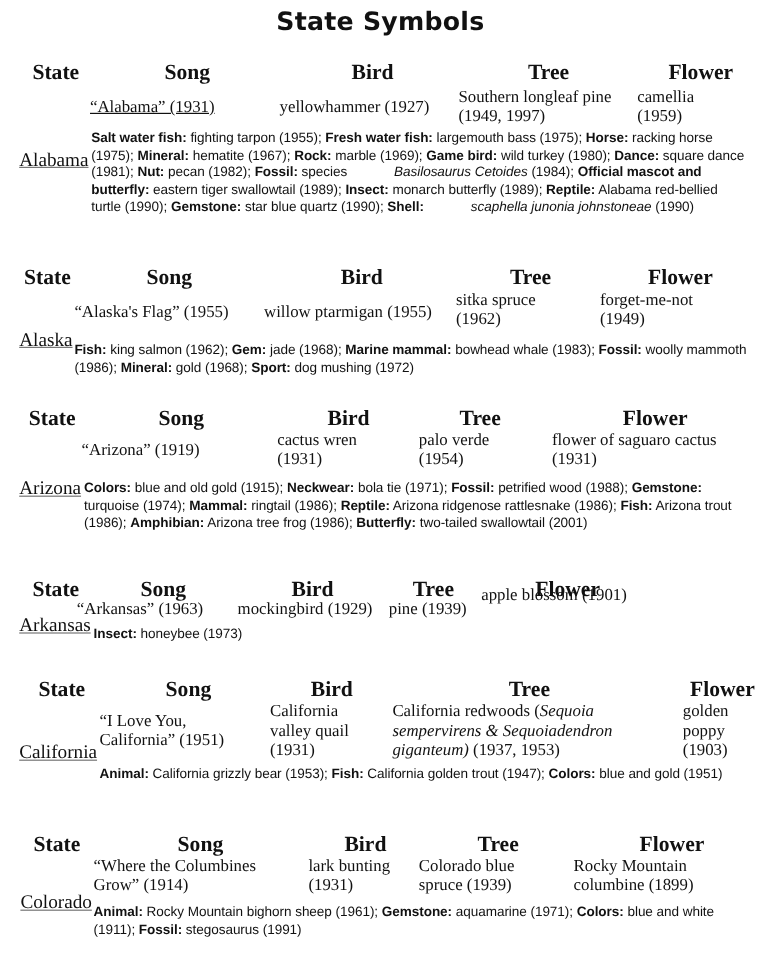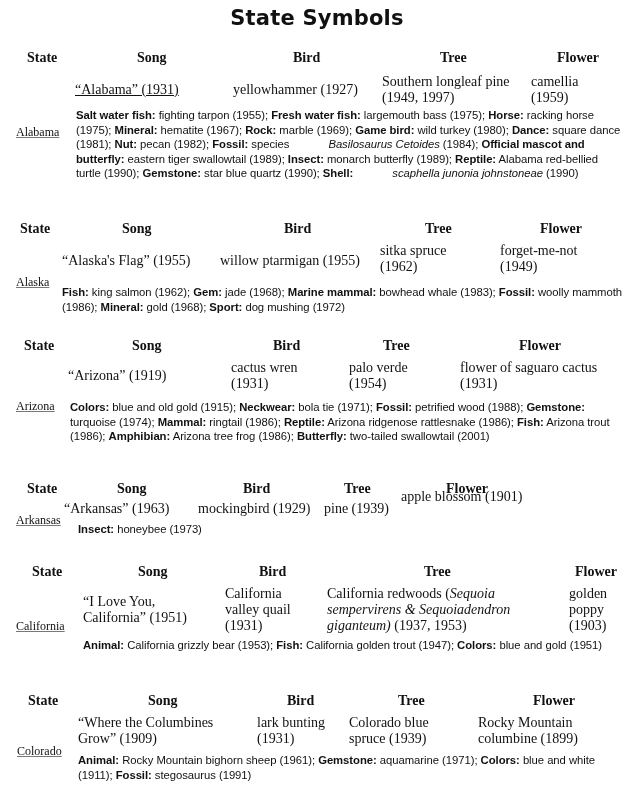--- a/index.html
+++ b/index.html
@@ -6,24 +6,24 @@
   body {
     width: 634px; height: 800px; overflow: hidden; position: relative;
     color: #111; font-family: "Liberation Serif", serif;
   }
   .title {
     position: absolute; left: 0; top: 6px; width: 634px; text-align: center;
     font-family: "DejaVu Sans", sans-serif; font-weight: bold; font-size: 21px;
     letter-spacing: 0.2px;
   }
   .section { position: absolute; left: 0; width: 634px; }
-  .hdr { position: absolute; font-weight: bold; font-size: 14px; white-space: nowrap; }
+  .hdr { position: absolute; font-weight: bold; font-size: 18px; white-space: nowrap; }
   .cell { position: absolute; font-size: 14px; line-height: 16px; }
   .state-link {
-    position: absolute; font-size: 12px; text-decoration: underline;
+    position: absolute; font-size: 16px; text-decoration: underline;
     text-decoration-color: #777; color: #111; cursor: pointer; white-space: nowrap;
   }
   .extra {
     position: absolute; font-family: "Liberation Sans", sans-serif;
     font-size: 11.3px; line-height: 14.5px; letter-spacing: -0.05px;
   }
   .extra b { font-weight: bold; }
   .extra i { font-style: italic; margin-left: 36px; }
 </style>
 </head>
@@ -112,21 +112,21 @@
     <span><span><b>Animal:</b> California grizzly bear (1953);</span> <span><b>Fish:</b> California golden trout (1947);</span> <span><b>Colors:</b> blue and gold (1951)</span></span>
   </div>
 </div>
 
 <div class="section" style="top:693px;">
   <div class="hdr" style="left:28px;top:0;">State</div>
   <div class="hdr" style="left:148px;top:0;">Song</div>
   <div class="hdr" style="left:287px;top:0;">Bird</div>
   <div class="hdr" style="left:398px;top:0;">Tree</div>
   <div class="hdr" style="left:533px;top:0;">Flower</div>
-  <div class="cell" style="left:78px;top:22px;width:160px;">“Where the Columbines Grow” (1909)</div>
+  <div class="cell" style="left:78px;top:22px;width:160px;">“Where the Columbines Grow” (1914)</div>
   <div class="cell" style="left:257px;top:22px;width:90px;">lark bunting (1931)</div>
   <div class="cell" style="left:349px;top:22px;width:100px;">Colorado blue spruce (1939)</div>
   <div class="cell" style="left:478px;top:22px;width:135px;">Rocky Mountain columbine (1899)</div>
   <a class="state-link" style="left:17px;top:51px;">Colorado</a>
   <div class="extra" style="left:78px;top:60px;width:545px;">
     <span><span><b>Animal:</b> Rocky Mountain bighorn sheep (1961);</span> <span><b>Gemstone:</b> aquamarine (1971);</span> <span><b>Colors:</b> blue and white (1911);</span> <span><b>Fossil:</b> stegosaurus (1991)</span></span>
   </div>
 </div>
 
 </body></html>

